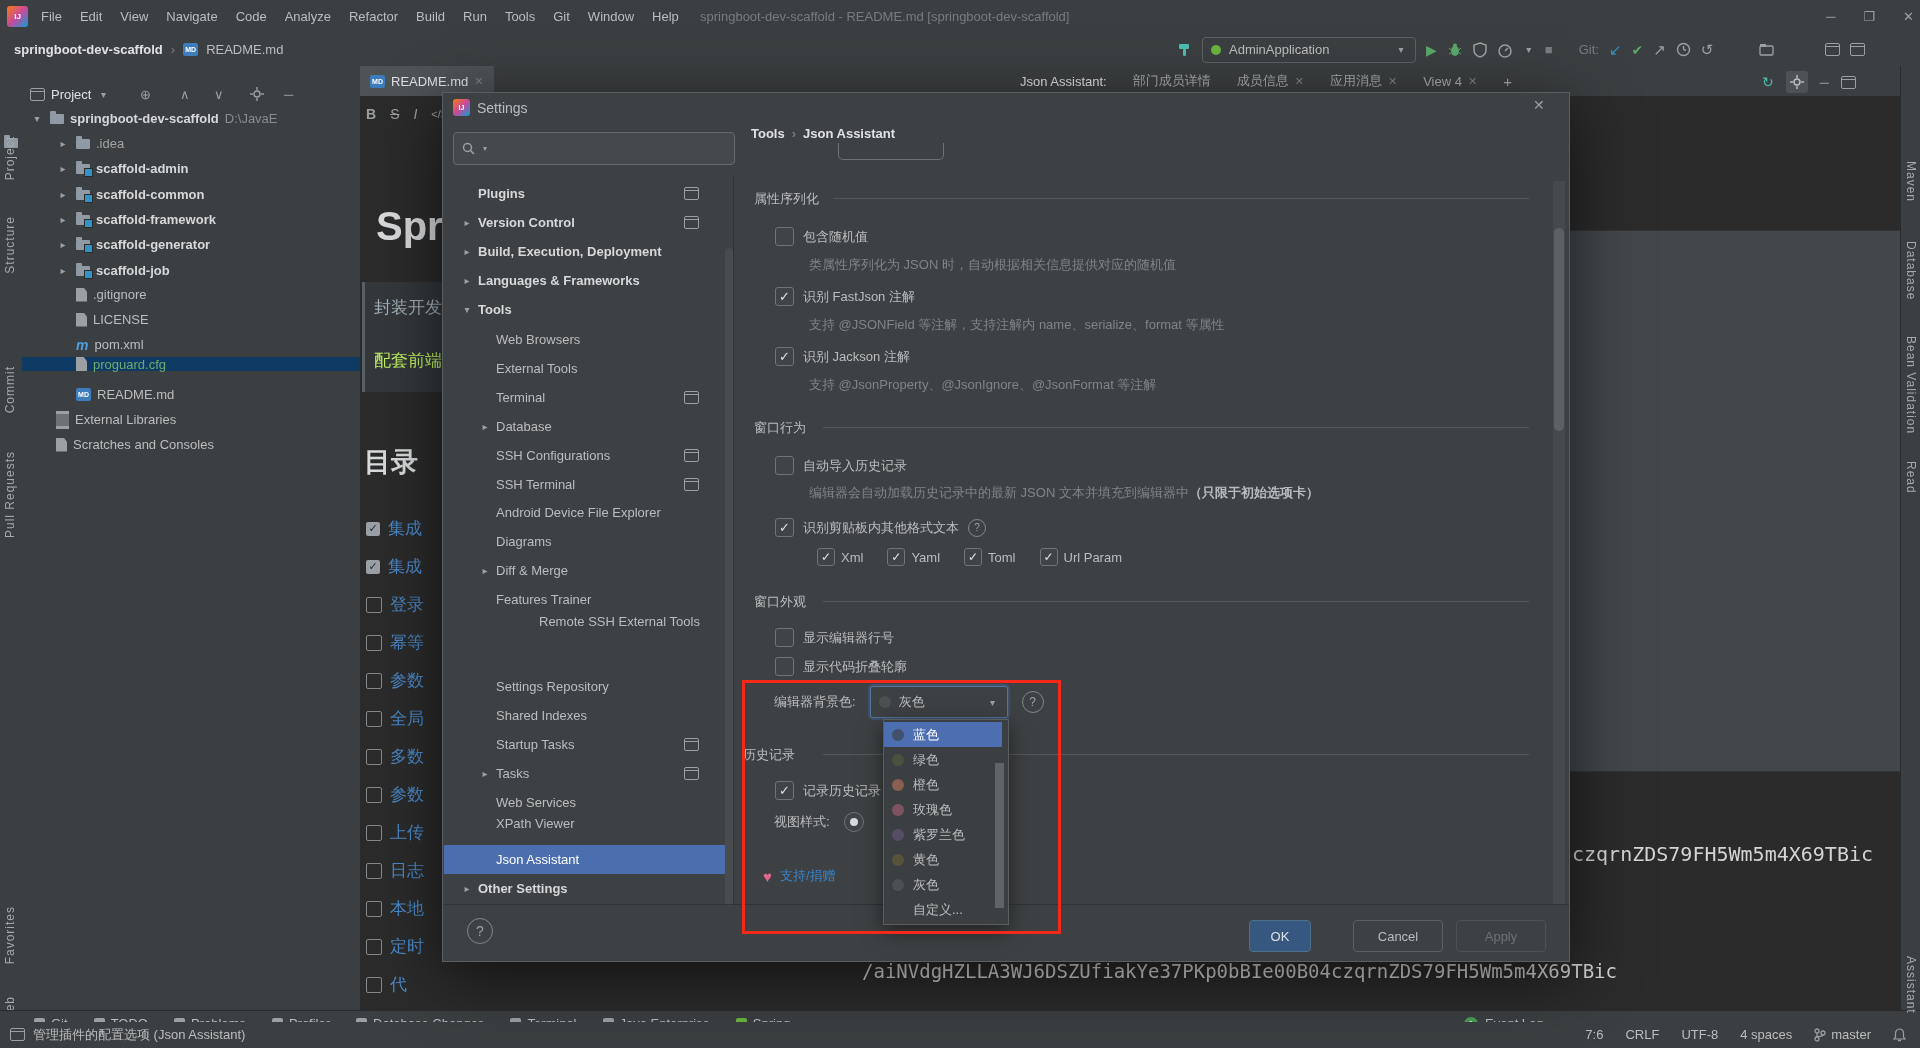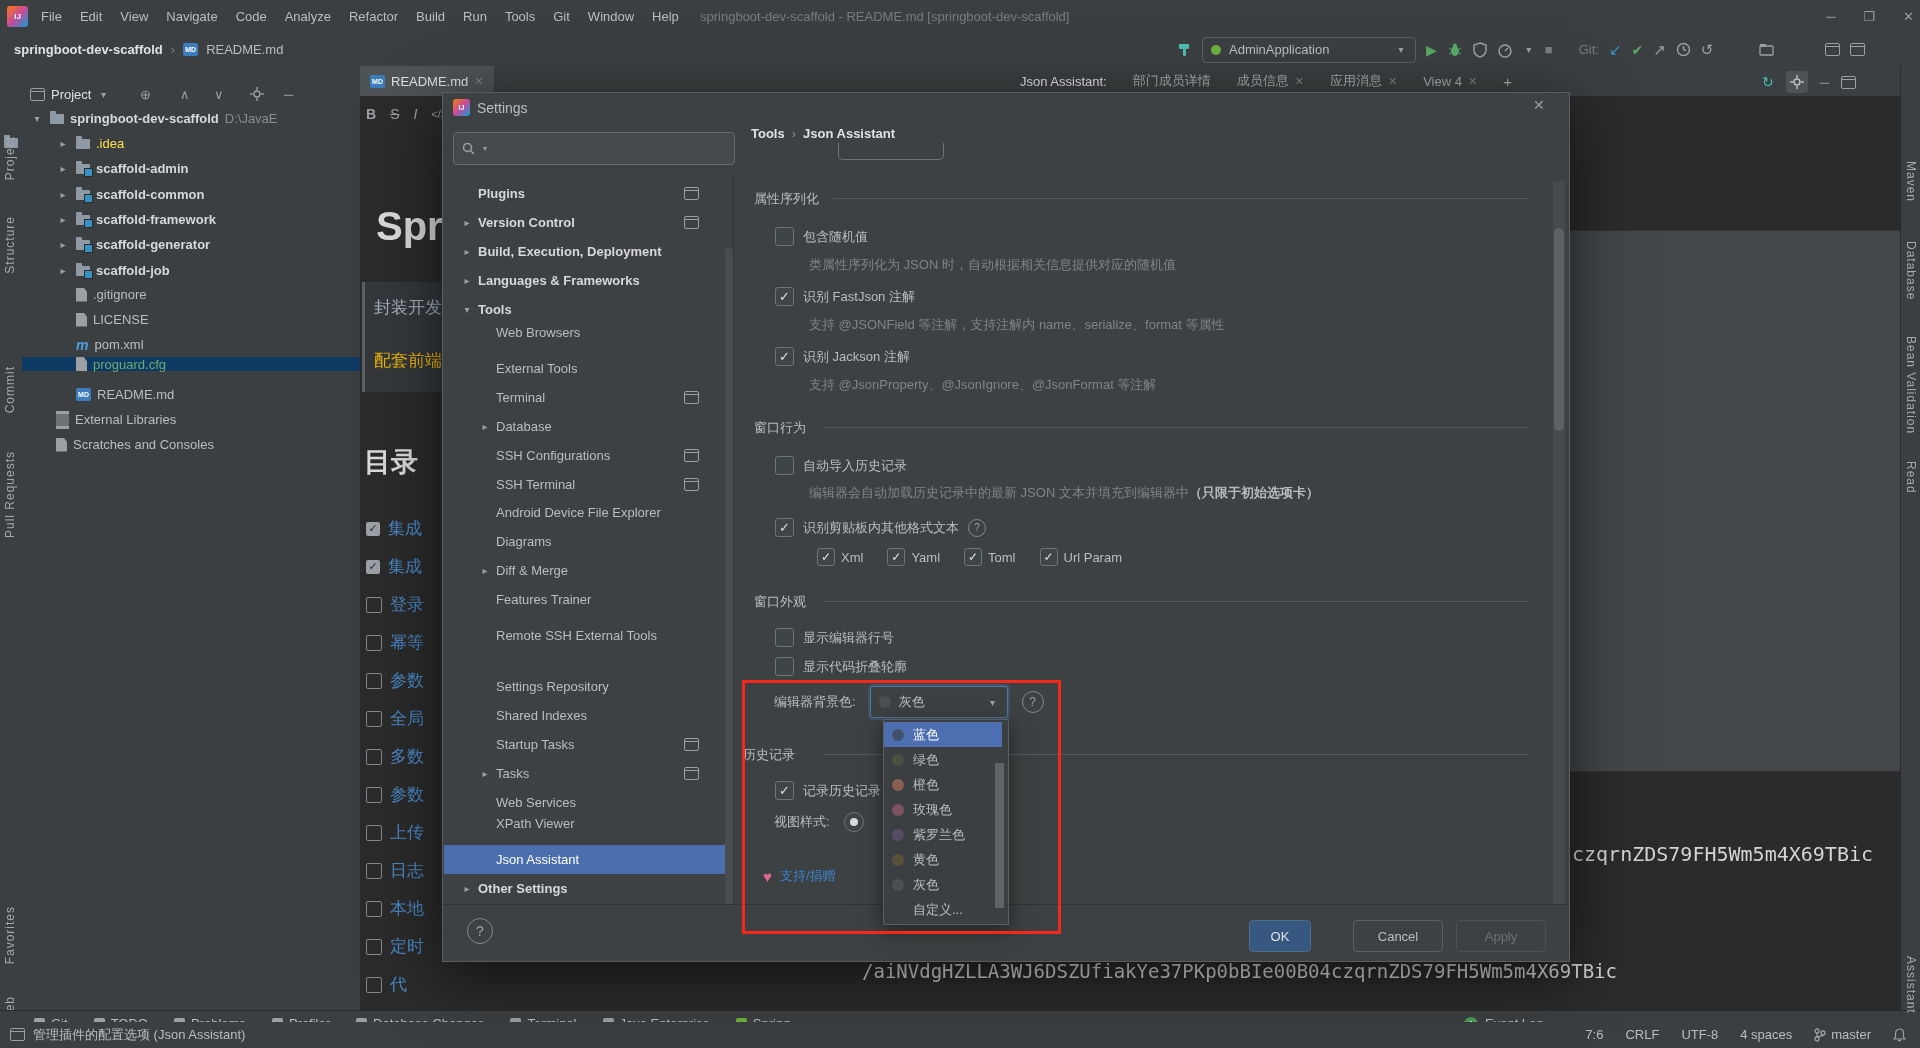--- a/index.html
+++ b/index.html
@@ -164,21 +164,21 @@
   <div id="ptree">
       <div style="position: absolute; left: 0px; top: 40px; width: 338px; height: 25px; display: flex; align-items: center; gap: 6px;">
         <span style="width: 14px; text-align: center; color: rgb(157, 160, 162); font-size: 10px; margin-left: 8px;">▾</span>
         <span class="fold"></span>
         <span style="white-space: nowrap; font-weight: bold; color: rgb(214, 216, 218);">springboot-dev-scaffold</span>
         <span style="color: rgb(138, 141, 143);">D:\JavaE</span>
       </div>
       <div style="position: absolute; left: 0px; top: 65px; width: 338px; height: 25px; display: flex; align-items: center; gap: 6px;">
         <span style="width: 14px; text-align: center; color: rgb(157, 160, 162); font-size: 10px; margin-left: 34px;">▸</span>
         <span class="fold"></span>
-        <span style="white-space: nowrap; color: #fde047;">.idea</span>
+        <span style="white-space: nowrap; color: #a3a3a3;">.idea</span>
       </div>
       <div style="position: absolute; left: 0px; top: 90px; width: 338px; height: 25px; display: flex; align-items: center; gap: 6px;">
         <span style="width: 14px; text-align: center; color: rgb(157, 160, 162); font-size: 10px; margin-left: 34px;">▸</span>
         <span class="fold mod"></span>
         <span style="white-space: nowrap; font-weight: bold; color: rgb(214, 216, 218);">scaffold-admin</span>
       </div>
       <div style="position: absolute; left: 0px; top: 116px; width: 338px; height: 25px; display: flex; align-items: center; gap: 6px;">
         <span style="width: 14px; text-align: center; color: rgb(157, 160, 162); font-size: 10px; margin-left: 34px;">▸</span>
         <span class="fold mod"></span>
         <span style="white-space: nowrap; font-weight: bold; color: rgb(214, 216, 218);">scaffold-common</span>
@@ -250,21 +250,21 @@
 <div class="abs" style="left:360px;top:96px;width:300px;height:914px;overflow:hidden">
   <div class="abs flex" style="left:6px;top:10px;gap:14px;color:#9da0a2;font-size:14px">
     <span style="font-weight:bold">B</span>
     <span style="text-decoration:line-through">S</span>
     <span style="font-style:italic">I</span>
     <span style="font-size:11px">&lt;/&gt;</span>
   </div>
   <div class="abs" style="left:16px;top:108px;font-size:40px;font-weight:bold;color:#d8dadc">Spri</div>
   <div class="abs" style="left:2px;top:186px;width:220px;height:110px;background:#34383b;border-left:3px solid #5a6064"></div>
   <div class="abs" style="left:14px;top:200px;font-size:17px;color:#a3b1bc">封装开发</div>
-  <div class="abs" style="left:14px;top:253px;font-size:17px;color:#eab308">配套前端</div>
+  <div class="abs" style="left:14px;top:253px;font-size:17px;color:#bef264">配套前端</div>
   <div class="abs" style="left:4px;top:348px;font-size:27px;font-weight:bold;color:#d8dadc">目录</div>
   <div id="toc">
       <div style="position: absolute; left: 6px; top: 421px; display: flex; align-items: center; gap: 8px;">
         <span style="width: 14px; height: 14px; border-radius: 2px; display: flex; align-items: center; justify-content: center; font-size: 11px; background: rgb(154, 160, 166); color: rgb(43, 43, 43);">✓</span>
         <span style="color: rgb(74, 136, 199); font-size: 17px;">集成</span>
       </div>
       <div style="position: absolute; left: 6px; top: 459px; display: flex; align-items: center; gap: 8px;">
         <span style="width: 14px; height: 14px; border-radius: 2px; display: flex; align-items: center; justify-content: center; font-size: 11px; background: rgb(154, 160, 166); color: rgb(43, 43, 43);">✓</span>
         <span style="color: rgb(74, 136, 199); font-size: 17px;">集成</span>
       </div>
@@ -390,21 +390,21 @@
         <span style="white-space: nowrap; flex: 1 1 0%; font-weight: bold; color: rgb(214, 216, 218);">Build, Execution, Deployment</span>
       </div>
       <div style="position: absolute; left: 1px; top: 90px; width: 281px; height: 29px; display: flex; align-items: center; gap: 4px;">
         <span style="width: 14px; text-align: center; color: rgb(157, 160, 162); font-size: 10px; margin-left: 16px;">▸</span>
         <span style="white-space: nowrap; flex: 1 1 0%; font-weight: bold; color: rgb(214, 216, 218);">Languages &amp; Frameworks</span>
       </div>
       <div style="position: absolute; left: 1px; top: 119px; width: 281px; height: 29px; display: flex; align-items: center; gap: 4px;">
         <span style="width: 14px; text-align: center; color: rgb(157, 160, 162); font-size: 10px; margin-left: 16px;">▾</span>
         <span style="white-space: nowrap; flex: 1 1 0%; font-weight: bold; color: rgb(214, 216, 218);">Tools</span>
       </div>
-      <div style="position: absolute; left: 1px; top: 149px; width: 281px; height: 29px; display: flex; align-items: flex-start; gap: 4px;">
+      <div style="position: absolute; left: 1px; top: 149px; width: 281px; height: 29px; display: flex; align-items: center; gap: 4px;">
         <span style="width: 14px; text-align: center; color: rgb(157, 160, 162); font-size: 10px; margin-left: 34px;"></span>
         <span style="white-space: nowrap; flex: 1 1 0%;">Web Browsers</span>
       </div>
       <div style="position: absolute; left: 1px; top: 178px; width: 281px; height: 29px; display: flex; align-items: center; gap: 4px;">
         <span style="width: 14px; text-align: center; color: rgb(157, 160, 162); font-size: 10px; margin-left: 34px;"></span>
         <span style="white-space: nowrap; flex: 1 1 0%;">External Tools</span>
       </div>
       <div style="position: absolute; left: 1px; top: 207px; width: 281px; height: 29px; display: flex; align-items: center; gap: 4px;">
         <span style="width: 14px; text-align: center; color: rgb(157, 160, 162); font-size: 10px; margin-left: 34px;"></span>
         <span style="white-space: nowrap; flex: 1 1 0%;">Terminal</span>
@@ -433,21 +433,21 @@
         <span style="white-space: nowrap; flex: 1 1 0%;">Diagrams</span>
       </div>
       <div style="position: absolute; left: 1px; top: 380px; width: 281px; height: 29px; display: flex; align-items: center; gap: 4px;">
         <span style="width: 14px; text-align: center; color: rgb(157, 160, 162); font-size: 10px; margin-left: 34px;">▸</span>
         <span style="white-space: nowrap; flex: 1 1 0%;">Diff &amp; Merge</span>
       </div>
       <div style="position: absolute; left: 1px; top: 409px; width: 281px; height: 29px; display: flex; align-items: center; gap: 4px;">
         <span style="width: 14px; text-align: center; color: rgb(157, 160, 162); font-size: 10px; margin-left: 34px;"></span>
         <span style="white-space: nowrap; flex: 1 1 0%;">Features Trainer</span>
       </div>
-      <div style="position: absolute; left: 1px; top: 438px; width: 281px; height: 29px; display: flex; align-items: flex-end; gap: 4px;">
+      <div style="position: absolute; left: 1px; top: 438px; width: 281px; height: 29px; display: flex; align-items: flex-start; gap: 4px; padding-left: 43px;">
         <span style="width: 14px; text-align: center; color: rgb(157, 160, 162); font-size: 10px; margin-left: 34px;"></span>
         <span style="white-space: nowrap; flex: 1 1 0%;">Remote SSH External Tools</span>
       </div>
       <div style="position: absolute; left: 1px; top: 496px; width: 281px; height: 29px; display: flex; align-items: center; gap: 4px;">
         <span style="width: 14px; text-align: center; color: rgb(157, 160, 162); font-size: 10px; margin-left: 34px;"></span>
         <span style="white-space: nowrap; flex: 1 1 0%;">Settings Repository</span>
       </div>
       <div style="position: absolute; left: 1px; top: 525px; width: 281px; height: 29px; display: flex; align-items: center; gap: 4px;">
         <span style="width: 14px; text-align: center; color: rgb(157, 160, 162); font-size: 10px; margin-left: 34px;"></span>
         <span style="white-space: nowrap; flex: 1 1 0%;">Shared Indexes</span>

